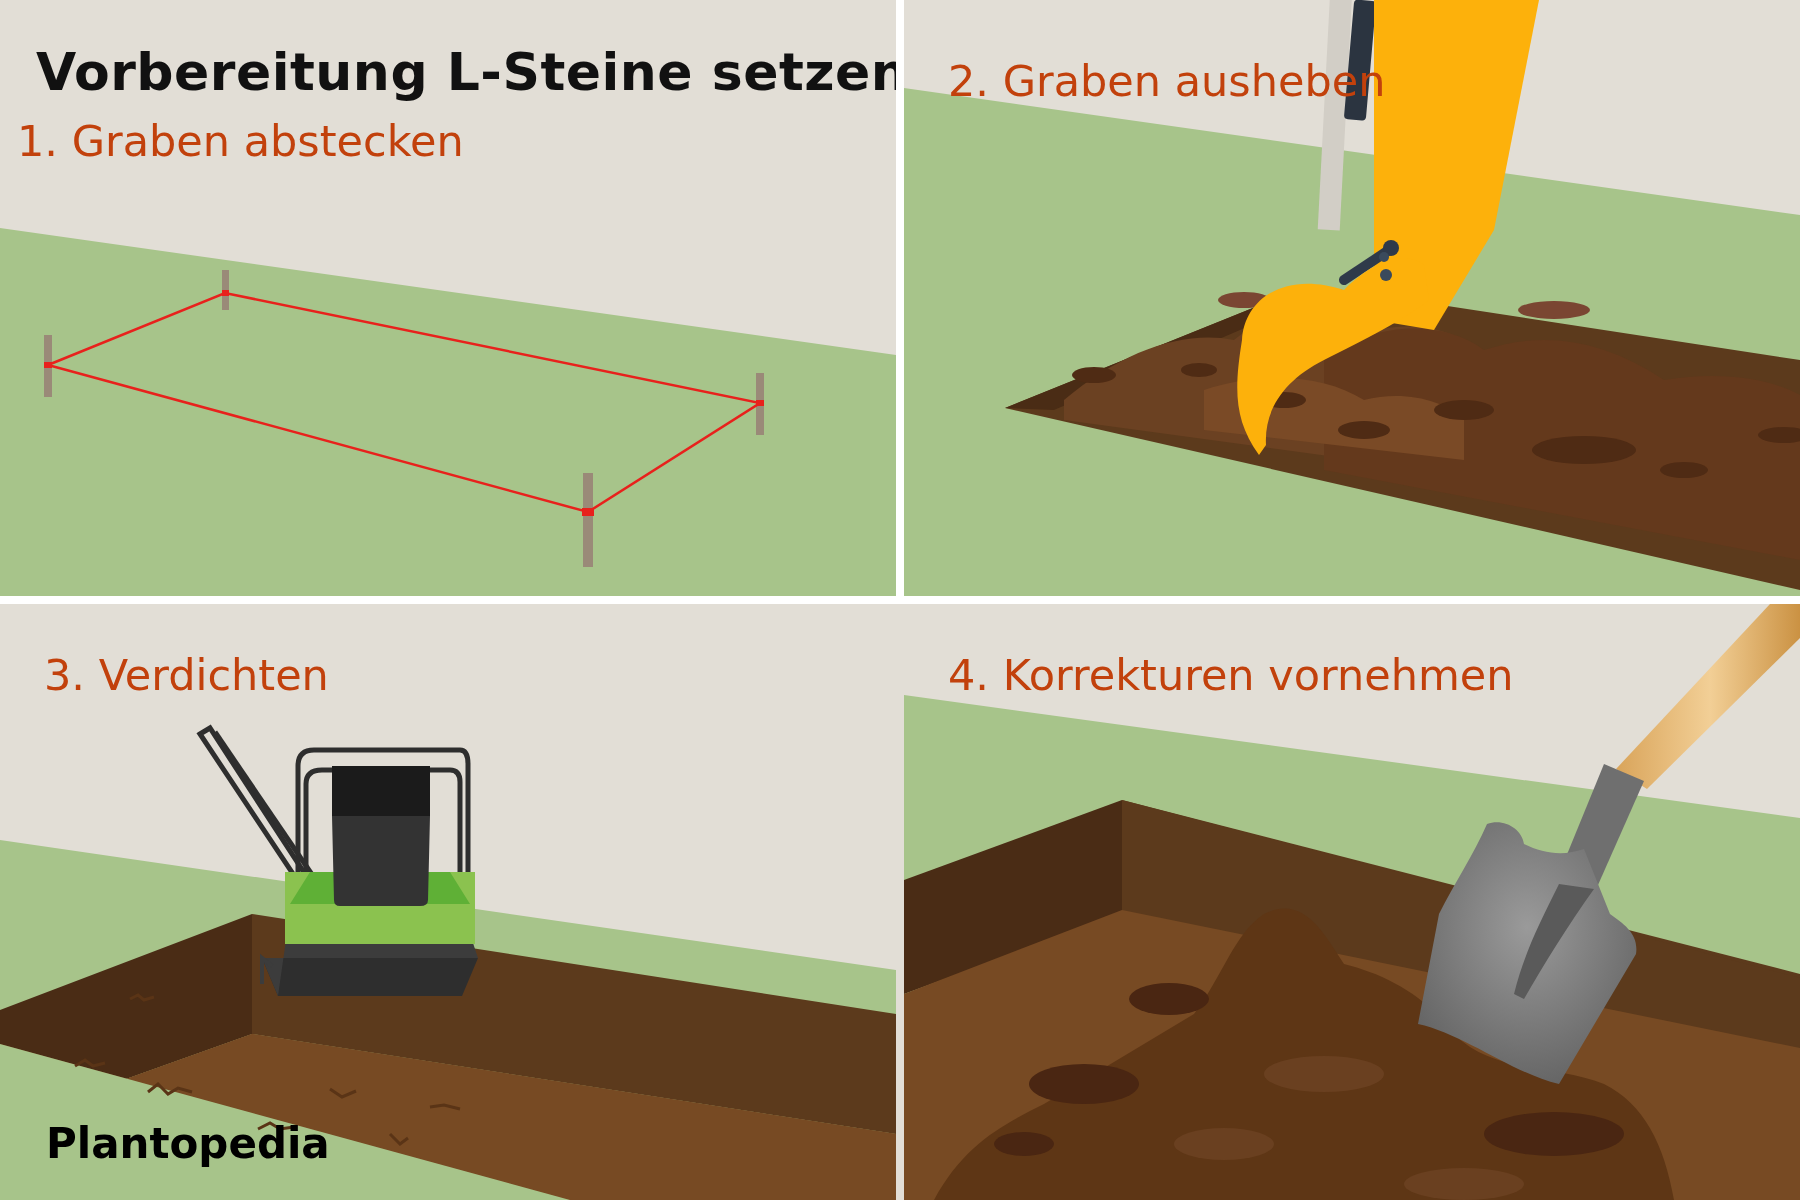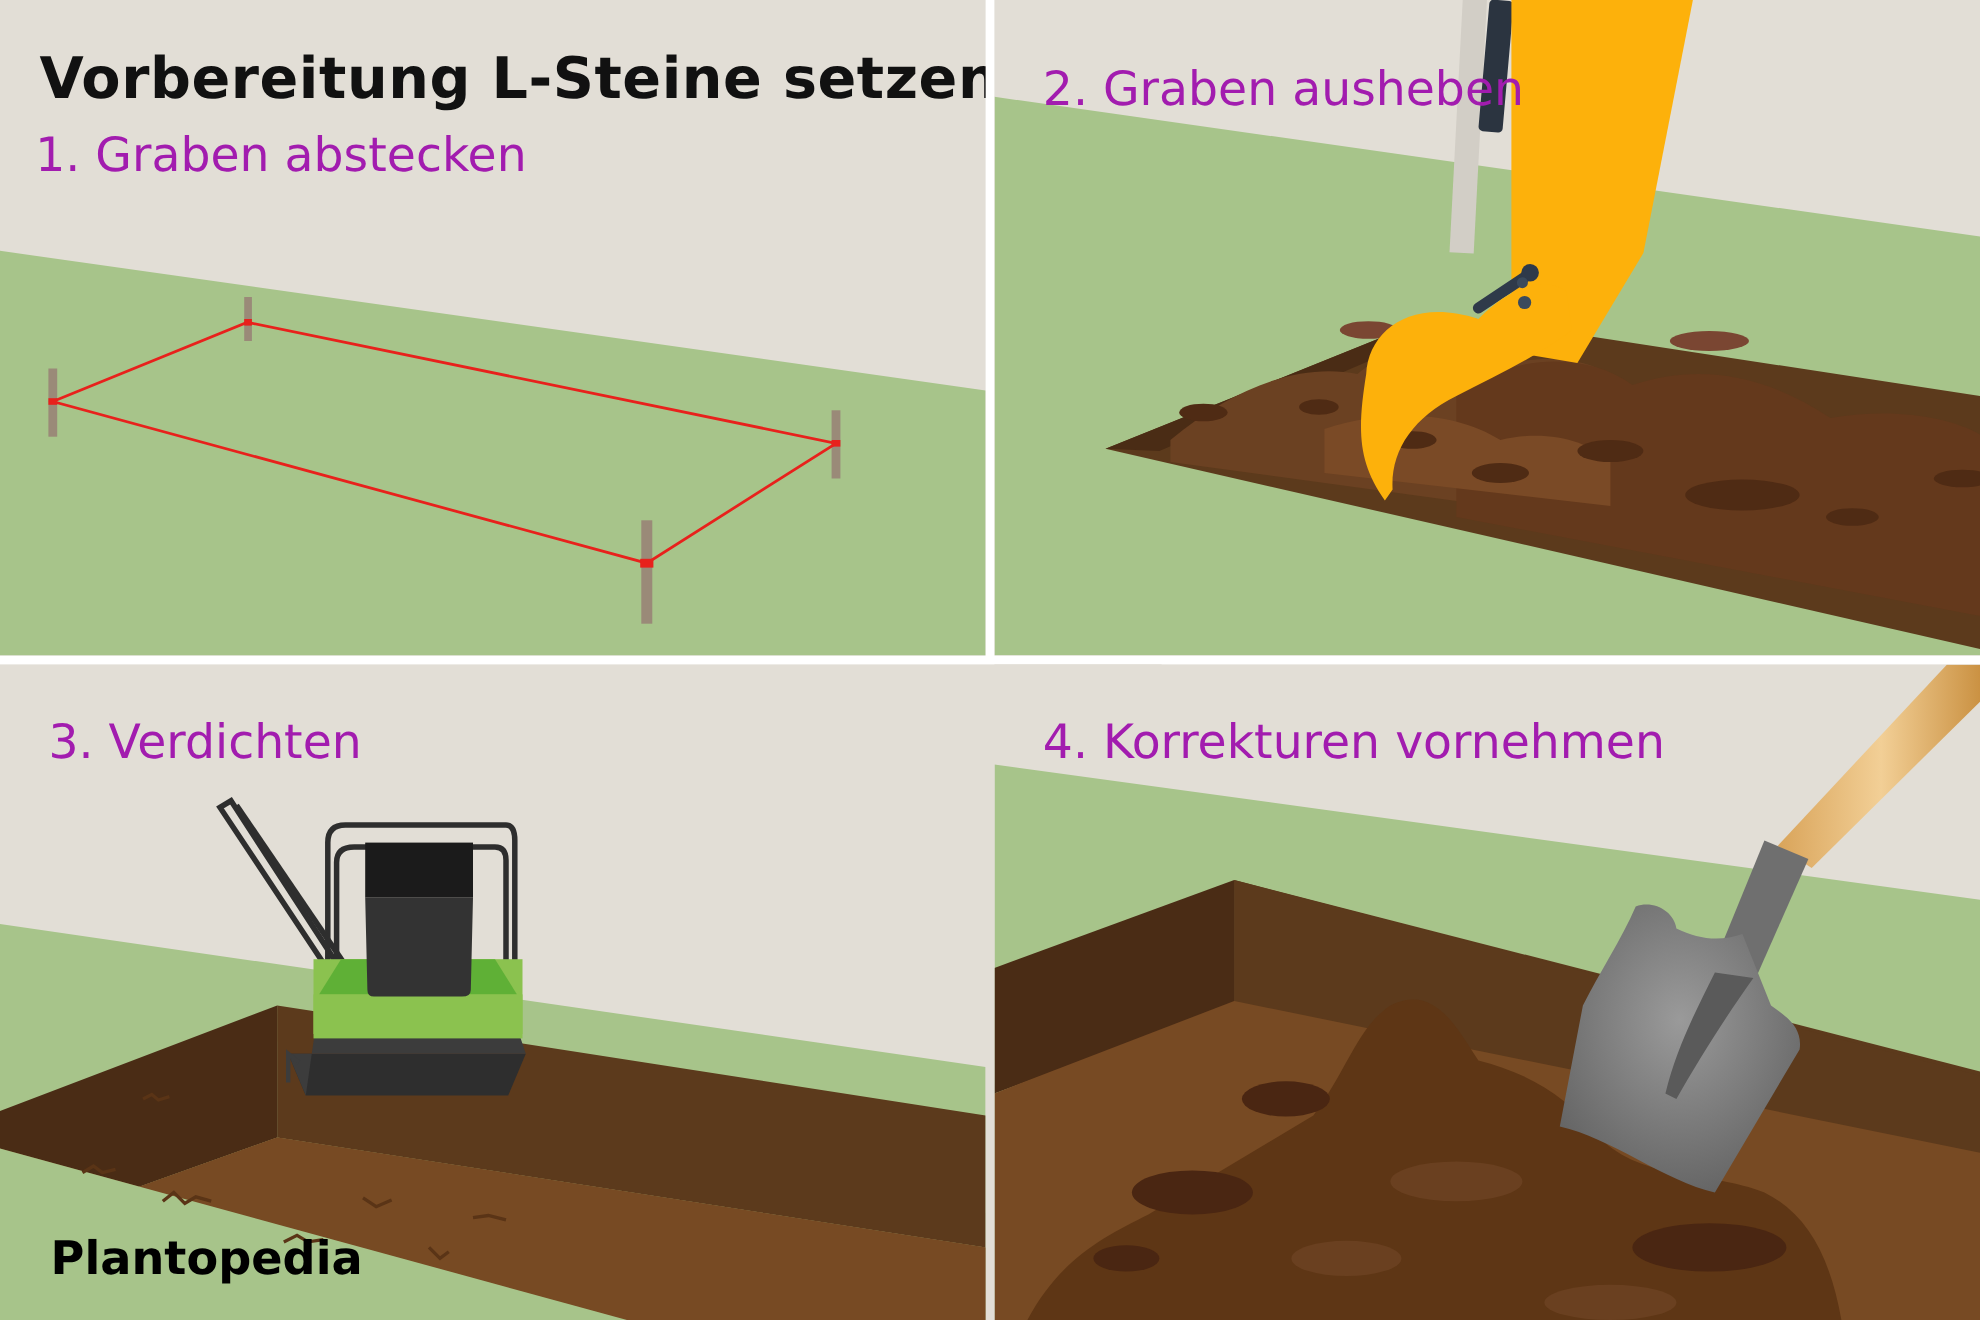--- a/index.html
+++ b/index.html
@@ -4,22 +4,22 @@
   <style>
     html, body { margin: 0; padding: 0; background: #ffffff; }
     body { width: 1800px; height: 1200px; position: relative; overflow: hidden; font-family: "DejaVu Sans", sans-serif; }
     .panel { position: absolute; overflow: hidden; background: #e2ded6; }
     .panel svg { position: absolute; left: 0; top: 0; }
     #p1 { left: 0; top: 0; width: 896px; height: 596px; }
     #p2 { left: 904px; top: 0; width: 896px; height: 596px; }
     #p3 { left: 0; top: 604px; width: 1056px; height: 596px; }
     #p4 { left: 904px; top: 604px; width: 980px; height: 596px; }
     .title { position: absolute; left: 36px; top: 42px; font-size: 52px; font-weight: bold; color: #111111; letter-spacing: 0.5px; white-space: nowrap; }
-    .step { position: absolute; font-size: 43px; color: #a21caf; white-space: nowrap; }
-    #p1 .step { left: 32px; top: 116px; }
+    .step { position: absolute; font-size: 43px; color: #c2410c; white-space: nowrap; }
+    #p1 .step { left: 17px; top: 116px; }
     #p2 .step { left: 44px; top: 56px; }
     #p3 .step { left: 44px; top: 46px; }
     #p4 .step { left: 44px; top: 46px; }
     .logo { position: absolute; left: 46px; top: 515px; font-size: 42px; font-weight: bold; color: #000000; white-space: nowrap; }
   </style>
 </head>
 <body>
 
 <div class="panel" id="p1">
   <svg width="896" height="596" viewBox="0 0 896 596">

